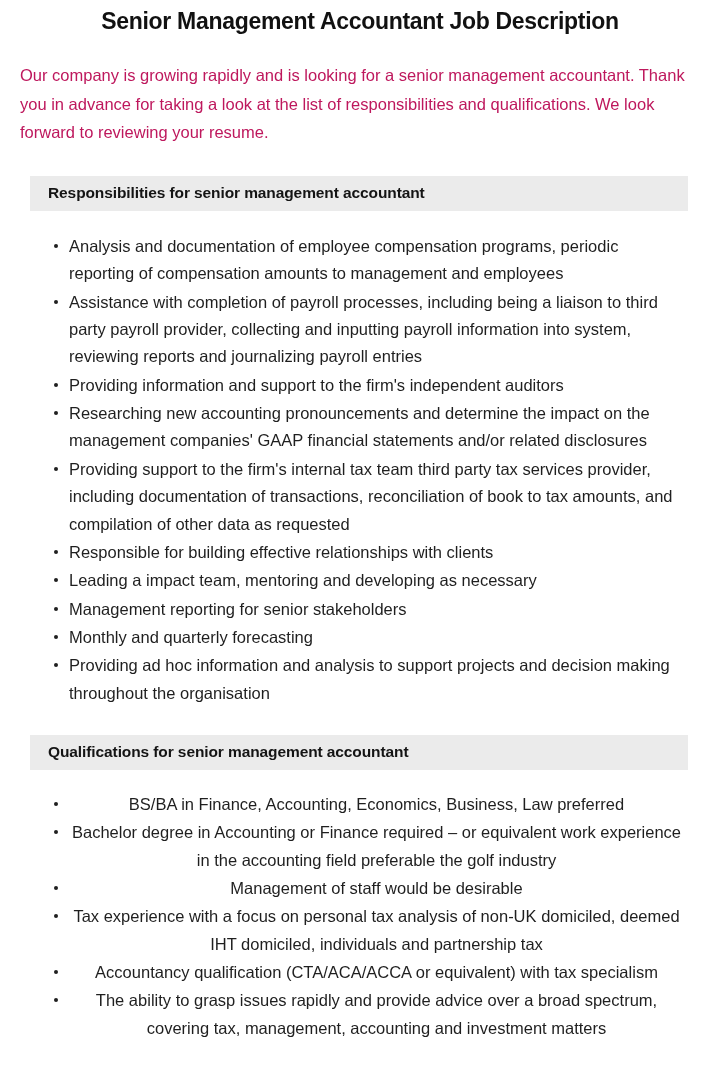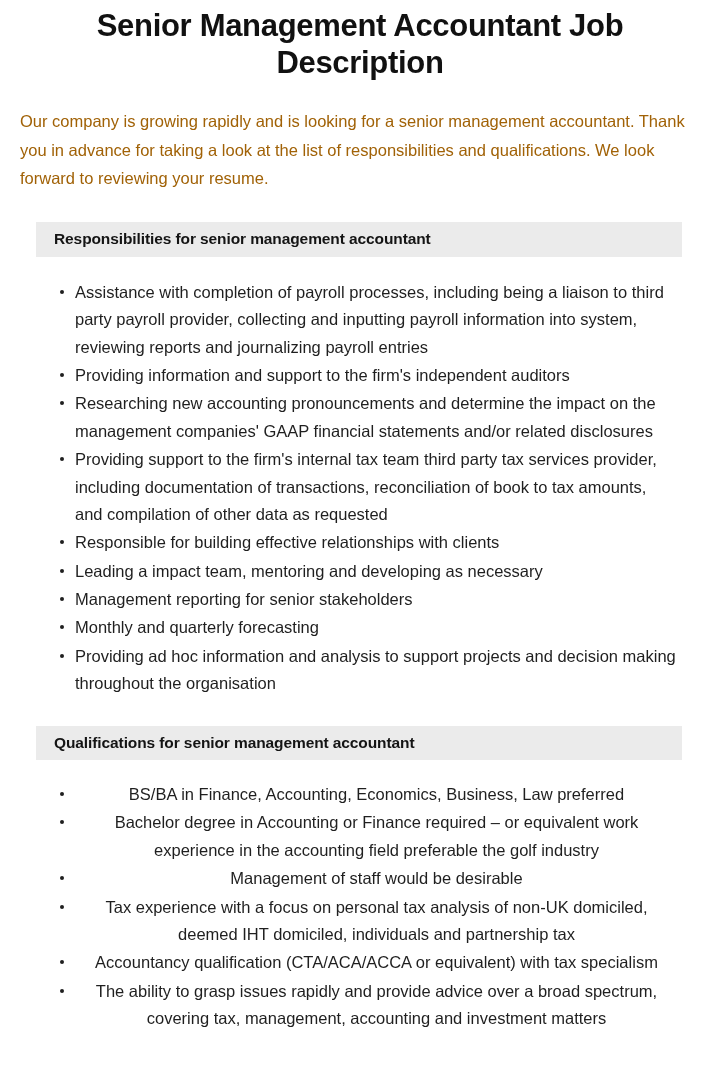--- a/index.html
+++ b/index.html
@@ -16,42 +16,42 @@
     -webkit-font-smoothing: antialiased;
   }
 
   .page {
     width: 720px;
     box-sizing: border-box;
     padding: 0;
   }
 
   .job-title {
-    font-size: 31px;
+    font-size: 23px;
     font-weight: bold;
     line-height: 1.18;
     text-align: center;
     letter-spacing: -0.3px;
     color: #111111;
     margin: 0;
     padding: 8px 40px 0 40px;
     box-sizing: border-box;
   }
 
   .intro {
     font-size: 16.5px;
     line-height: 1.72;
-    color: #a16207;
+    color: #be185d;
     margin: 0;
     padding: 26px 22px 0 20px;
     box-sizing: border-box;
   }
 
   .section {
-    margin: 16px;
+    margin: 10px;
     padding: 0;
   }
 
   .section-heading {
     background: #ebebeb;
     margin: 0 22px 0 20px;
     padding: 8px 0 8px 18px;
     box-sizing: border-box;
     font-size: 15.5px;
     font-weight: bold;
@@ -98,20 +98,21 @@
 
 <div class="page">
 
   <h1 class="job-title">Senior Management Accountant Job Description</h1>
 
   <p class="intro">Our company is growing rapidly and is looking for a senior management accountant. Thank you in advance for taking a look at the list of responsibilities and qualifications. We look forward to reviewing your resume.</p>
 
   <section class="section responsibilities-section">
     <div class="section-heading">Responsibilities for senior management accountant</div>
     <ul class="bullet-list">
+        <li>Analysis and documentation of employee compensation programs, periodic reporting of compensation amounts to management and employees</li>
         <li>Assistance with completion of payroll processes, including being a liaison to third party payroll provider, collecting and inputting payroll information into system, reviewing reports and journalizing payroll entries</li>
         <li>Providing information and support to the firm's independent auditors</li>
         <li>Researching new accounting pronouncements and determine the impact on the management companies' GAAP financial statements and/or related disclosures</li>
         <li>Providing support to the firm's internal tax team third party tax services provider, including documentation of transactions, reconciliation of book to tax amounts, and compilation of other data as requested</li>
         <li>Responsible for building effective relationships with clients</li>
         <li>Leading a impact team, mentoring and developing as necessary</li>
         <li>Management reporting for senior stakeholders</li>
         <li>Monthly and quarterly forecasting</li>
         <li>Providing ad hoc information and analysis to support projects and decision making throughout the organisation</li>
       </ul>

